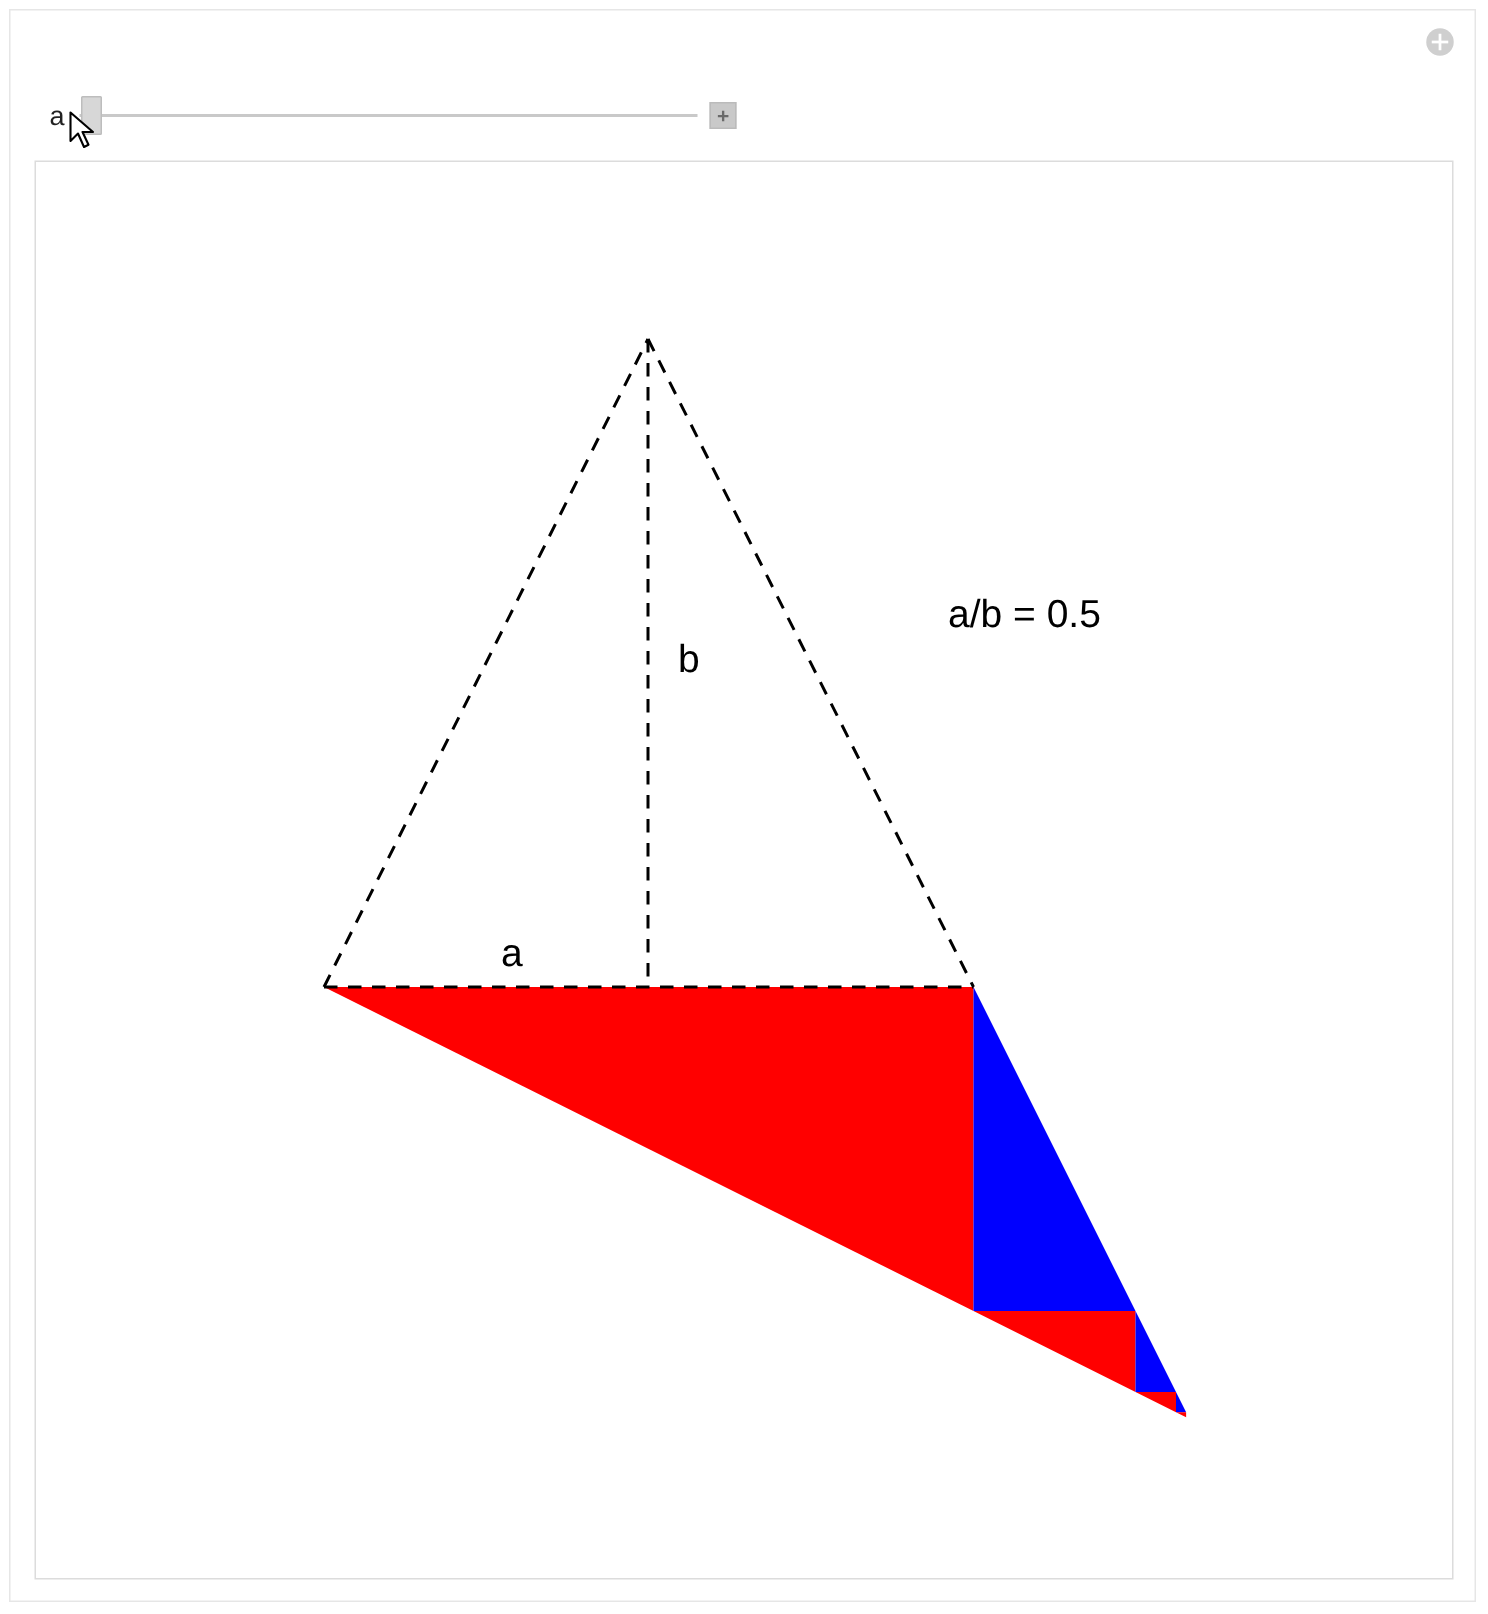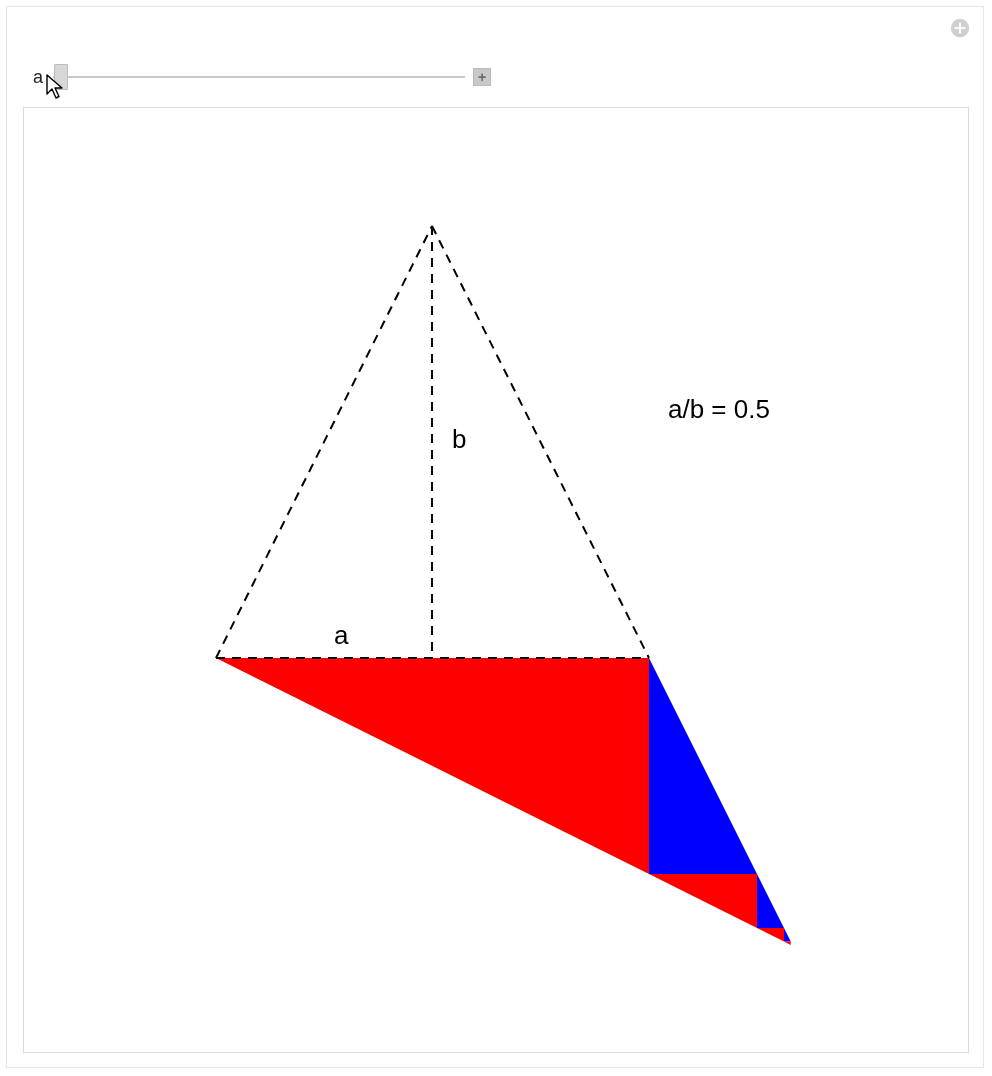--- a/index.html
+++ b/index.html
@@ -150,21 +150,21 @@
           <polygon points="760,833.5 760,820 766.75,833.5" fill="#0000ff"></polygon>
           <polygon points="760,833.5 766.75,833.5 766.75,836.875" fill="#ff0000"></polygon>
           <line x1="192" y1="550" x2="408" y2="118" stroke="#000000" stroke-width="2" stroke-dasharray="9 7"></line>
           <line x1="408" y1="118" x2="625" y2="550" stroke="#000000" stroke-width="2" stroke-dasharray="9 7"></line>
           <line x1="192" y1="550" x2="625" y2="550" stroke="#000000" stroke-width="2" stroke-dasharray="9 7"></line>
           <line x1="408" y1="118" x2="408" y2="550" stroke="#000000" stroke-width="2" stroke-dasharray="9 7"></line>
         </svg>
 
       <div class="diagram-label" style="left:310px; top:512px;">a</div>
       <div class="diagram-label" style="left:428px; top:316px;">b</div>
-      <div class="diagram-label" style="left:644px; top:286px;">a/b = 0.5</div>
+      <div class="diagram-label" style="left:608px; top:286px;">a/b = 0.5</div>
     </div>
   </div>
 
 </div>
 
 <div class="cursor-overlay" style="left:46px; top:74px;">
   <svg width="22" height="28" viewBox="0 0 22 28">
     <path d="M1 1 L1 20 L6 15 L10 24 L13 22.5 L9 14 L16 14 Z" fill="#ffffff" stroke="#000000" stroke-width="1.4" stroke-linejoin="round"></path>
   </svg>
 </div>

